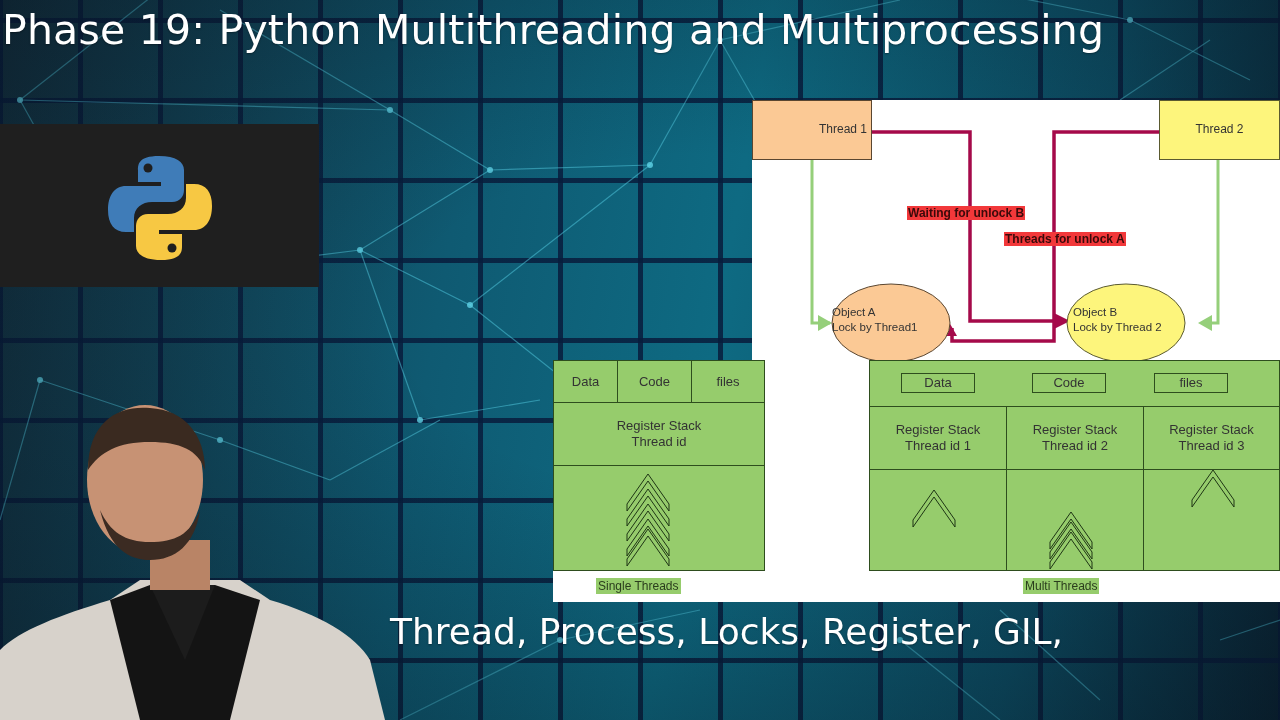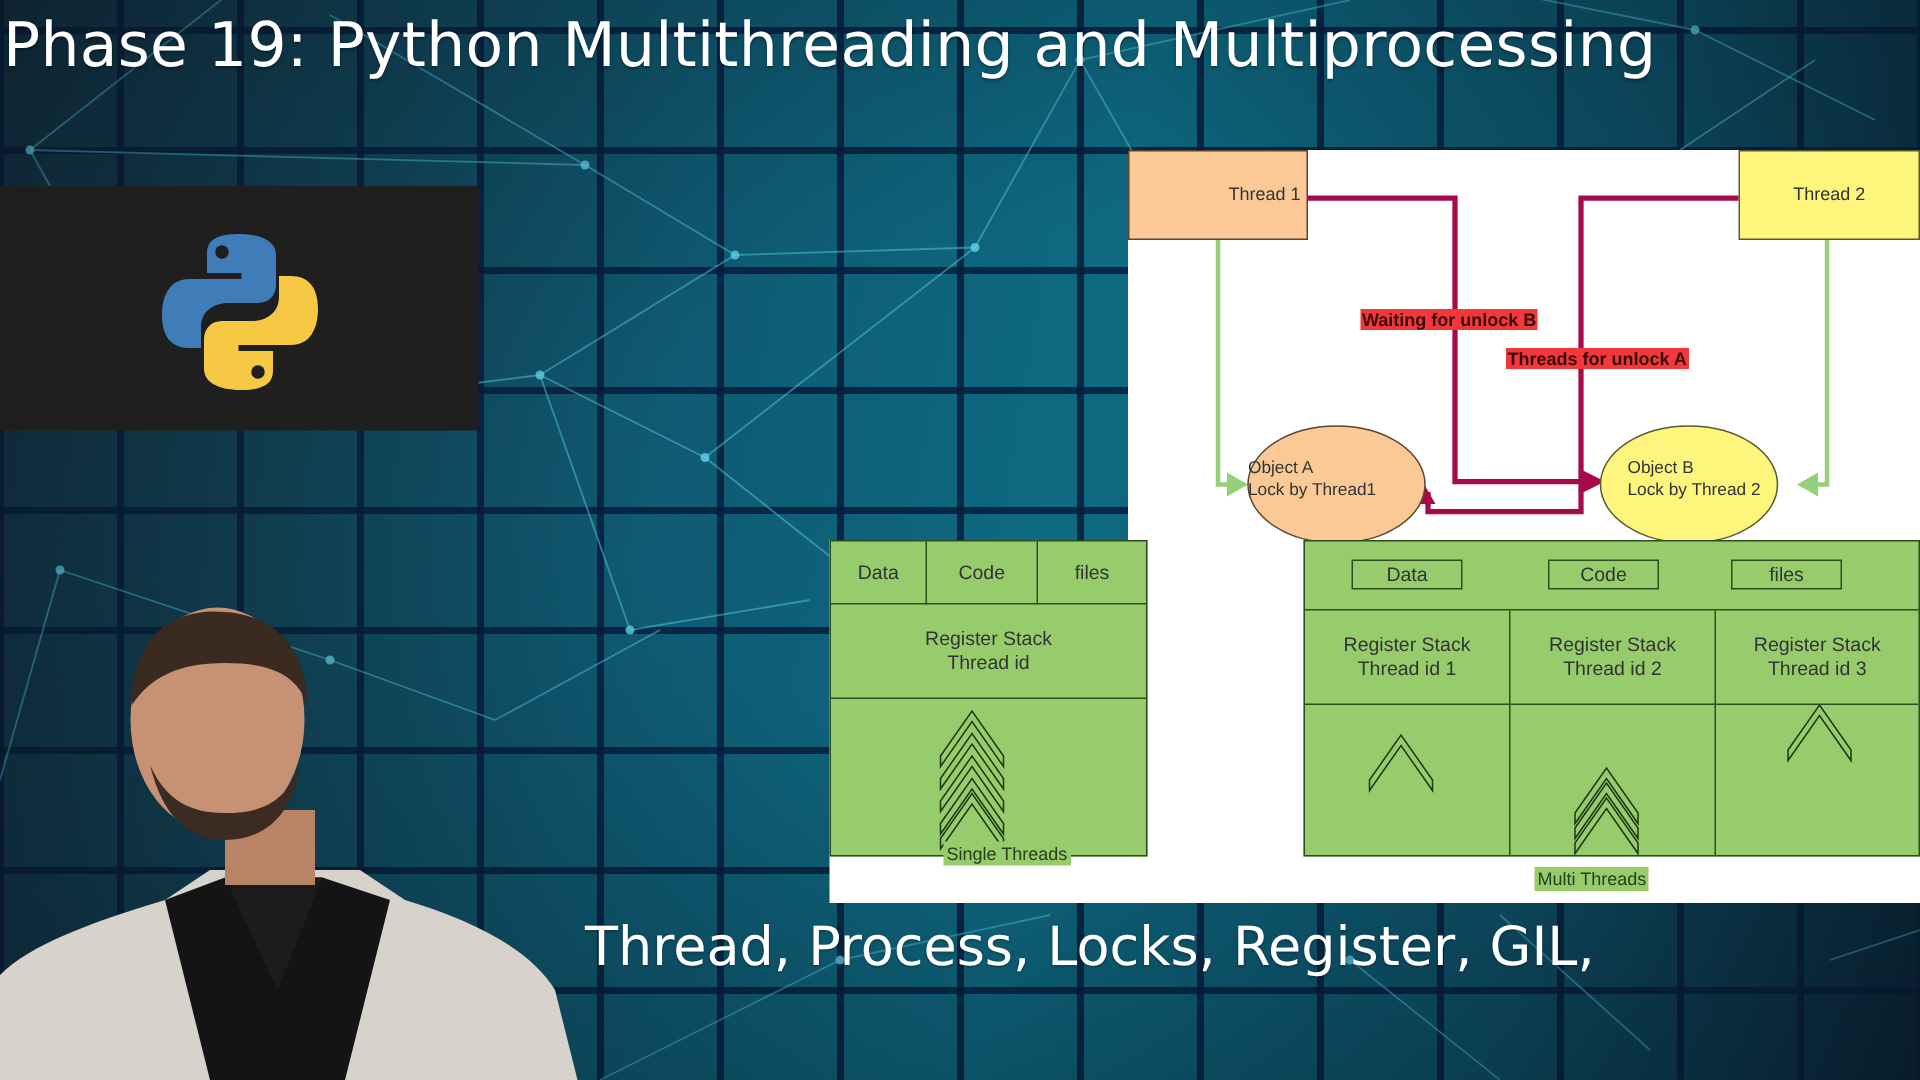--- a/index.html
+++ b/index.html
@@ -169,21 +169,21 @@
     <ellipse cx="374" cy="223" rx="59" ry="39" fill="#fdf57c" stroke="#5a5a30" stroke-width="1"></ellipse>
   </svg>
   <div class="box-label" style="left:0;top:22px;width:116px;margin-left:33px;">Thread 1</div>
   <div class="box-label" style="left:407px;top:22px;width:121px;">Thread 2</div>
   <div class="red-label" style="left:155px;top:106px;text-align:center;">Waiting for unlock B</div>
   <div class="red-label" style="left:252px;top:132px;">Threads for unlock A</div>
   <div class="ell-label" style="left:80px;top:205px;width:118px;">
     <div>Object A</div>
     <div>Lock by Thread1</div>
   </div>
-  <div class="ell-label" style="left:333px;top:205px;width:98px;">
+  <div class="ell-label" style="left:321px;top:205px;width:98px;">
     <div>Object B</div>
     <div>Lock by Thread 2</div>
   </div>
 </div>
 
 <div class="threads">
 
   <div class="tbox" style="left:0;top:0;width:212px;height:211px;">
     <div class="cell" style="left:0;top:0;width:64px;height:42px;border-right:1px solid #2e4d1e;border-bottom:1px solid #2e4d1e;">Data</div>
     <div class="cell" style="left:64px;top:0;width:74px;height:42px;border-right:1px solid #2e4d1e;border-bottom:1px solid #2e4d1e;">Code</div>
@@ -195,21 +195,21 @@
     <svg class="chev" style="left:70px;top:110px;" width="50" height="96" viewBox="0 0 50 96">
       <g fill="none" stroke="#1e3514" stroke-width="1">
         <path d="M3 33 L24 3 L45 33 L45 40 L24 10 L3 40 Z"></path>
         <path d="M3 48 L24 18 L45 48 L45 55 L24 25 L3 55 Z"></path>
         <path d="M3 63 L24 33 L45 63 L45 70 L24 40 L3 70 Z"></path>
         <path d="M3 78 L24 48 L45 78 L45 85 L24 55 L3 85 Z"></path>
         <path d="M3 88 L24 58 L45 88 L45 95 L24 65 L3 95 Z"></path>
       </g>
     </svg>
   </div>
-  <div class="caption" style="left:43px;top:201px;margin-left:33px;">Single Threads</div>
+  <div class="caption" style="left:43px;top:218px;">Single Threads</div>
 
   <div class="tbox" style="left:316px;top:0;width:411px;height:211px;">
     <div class="cell" style="left:0;top:0;width:409px;height:46px;border-bottom:1px solid #2e4d1e;">
       <div class="mini-box" style="left:31px;top:12px;width:74px;">Data</div>
       <div class="mini-box" style="left:162px;top:12px;width:74px;">Code</div>
       <div class="mini-box" style="left:284px;top:12px;width:74px;">files</div>
     </div>
     <div class="cell" style="left:0;top:46px;width:137px;height:63px;border-right:1px solid #2e4d1e;border-bottom:1px solid #2e4d1e;flex-direction:column;">
       <span>Register Stack</span>
       <span>Thread id 1</span>

